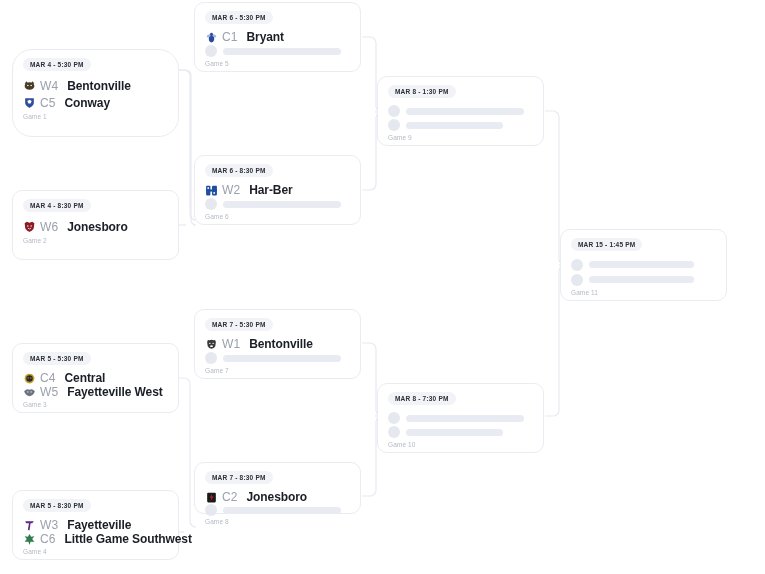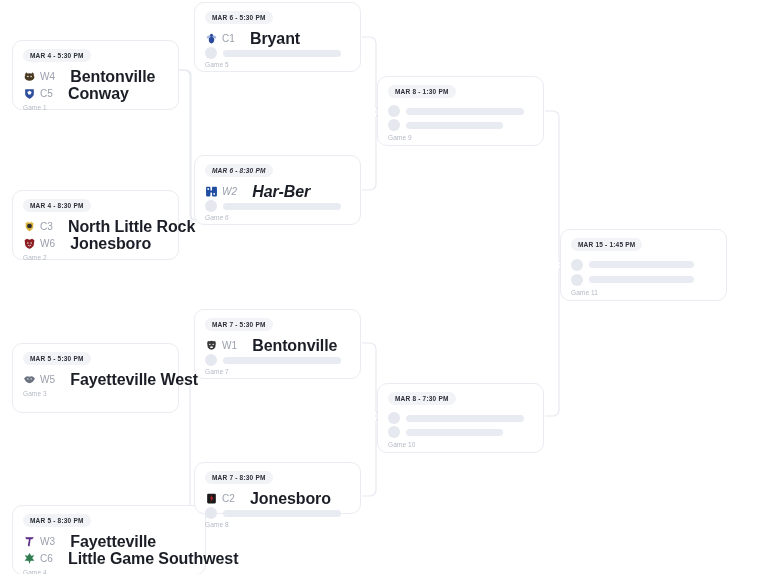--- a/index.html
+++ b/index.html
@@ -68,28 +68,28 @@
 
   .logo {
     width: 13px;
     height: 13px;
     margin-right: 4px;
     flex: 0 0 13px;
     display: block;
   }
 
   .seed {
-    font-size: 10px;
+    font-size: 12px;
     color: #9aa0ad;
-    margin-right: 15px;
+    margin-right: 9px;
     letter-spacing: 0.1px;
   }
 
   .team-name {
-    font-size: 16px;
+    font-size: 12px;
     font-weight: bold;
     color: #1b1e26;
     letter-spacing: -0.1px;
   }
 
   
   .ph-row {
     display: flex;
     align-items: center;
     height: 17px;
@@ -138,21 +138,21 @@
       <path d="M362 190 H370 a6 6 0 0 0 6 -6 V118 a6 6 0 0 1 6 -6 H375"></path>
 
       <path d="M362 343 H370 a6 6 0 0 1 6 6 V410 a6 6 0 0 0 6 6 H375"></path>
       <path d="M362 496 H370 a6 6 0 0 0 6 -6 V422 a6 6 0 0 1 6 -6 H375"></path>
 
       <path d="M545 111 H553 a6 6 0 0 1 6 6 V259 a6 6 0 0 0 6 6 H559"></path>
       <path d="M545 416 H553 a6 6 0 0 0 6 -6 V271 a6 6 0 0 1 6 -6 H559"></path>
     </g>
   </svg>
 
-  <div class="match" id="m1" style="left:12px; top:40px; width:167px; height:70px;">
+  <div class="match" id="m1" style="left:12px; top:49px; width:167px; height:88px;border-radius:20px;">
     <span class="date-badge">MAR 4 - 5:30 PM</span>
     <div class="team-row">
       <svg class="logo" viewBox="0 0 24 24">
         <ellipse cx="12" cy="13" rx="9" ry="7" fill="#4a3a22"></ellipse>
         <path d="M3 9 L6 4 L9 8 Z" fill="#4a3a22"></path>
         <path d="M21 9 L18 4 L15 8 Z" fill="#4a3a22"></path>
         <circle cx="9" cy="12" r="1.4" fill="#ffffff"></circle>
         <circle cx="15" cy="12" r="1.4" fill="#ffffff"></circle>
       </svg>
       <span class="seed">W4</span>
@@ -166,56 +166,56 @@
       <span class="seed">C5</span>
       <span class="team-name">Conway</span>
     </div>
     <span class="game-label">Game 1</span>
   </div>
 
   <div class="match" id="m2" style="left:12px; top:190px; width:167px; height:70px;">
     <span class="date-badge">MAR 4 - 8:30 PM</span>
     <div class="team-row">
       <svg class="logo" viewBox="0 0 24 24">
-        <path d="M5 5 H19 V12 C19 17 12 21 12 21 C12 21 5 17 5 12 Z" fill="#d9b33c"></path>
-        <ellipse cx="12" cy="11" rx="4.5" ry="4" fill="#2b2b2b"></ellipse>
-        <path d="M7.5 6 L9 2.5 L11 6 Z" fill="#d9b33c"></path>
-        <path d="M16.5 6 L15 2.5 L13 6 Z" fill="#d9b33c"></path>
-      </svg>
-      <span class="seed">C3</span>
-      <span class="team-name">North Little Rock</span>
-    </div>
-    <div class="team-row">
-      <svg class="logo" viewBox="0 0 24 24">
         <path d="M3 6 L7 3 L12 5 L17 3 L21 6 L20 14 C20 19 12 22 12 22 C12 22 4 19 4 14 Z" fill="#8c1c22"></path>
         <circle cx="9" cy="11" r="1.3" fill="#ffffff"></circle>
         <circle cx="15" cy="11" r="1.3" fill="#ffffff"></circle>
         <path d="M9 15 Q12 18 15 15" stroke="#ffffff" stroke-width="1.3" fill="none"></path>
       </svg>
       <span class="seed">W6</span>
       <span class="team-name">Jonesboro</span>
     </div>
     <span class="game-label">Game 2</span>
   </div>
 
   <div class="match" id="m3" style="left:12px; top:343px; width:167px; height:70px;">
     <span class="date-badge">MAR 5 - 5:30 PM</span>
     <div class="team-row">
       <svg class="logo" viewBox="0 0 24 24">
+        <circle cx="12" cy="12" r="9" fill="#c6a02a"></circle>
+        <circle cx="12" cy="12" r="6" fill="#2b2b2b"></circle>
+        <circle cx="9.5" cy="11" r="1.2" fill="#c6a02a"></circle>
+        <circle cx="14.5" cy="11" r="1.2" fill="#c6a02a"></circle>
+      </svg>
+      <span class="seed">C4</span>
+      <span class="team-name">Central</span>
+    </div>
+    <div class="team-row">
+      <svg class="logo" viewBox="0 0 24 24">
         <path d="M2 10 Q7 4 12 7 Q17 4 22 10 Q18 18 12 19 Q6 18 2 10 Z" fill="#6b7280"></path>
         <circle cx="9" cy="11" r="1.2" fill="#ffffff"></circle>
         <circle cx="15" cy="11" r="1.2" fill="#ffffff"></circle>
       </svg>
       <span class="seed">W5</span>
       <span class="team-name">Fayetteville West</span>
     </div>
     <span class="game-label">Game 3</span>
   </div>
 
-  <div class="match" id="m4" style="left:12px; top:505px; width:194px; height:70px;">
+  <div class="match" id="m4" style="left:12px; top:490px; width:167px; height:70px;">
     <span class="date-badge">MAR 5 - 8:30 PM</span>
     <div class="team-row">
       <svg class="logo" viewBox="0 0 24 24">
         <path d="M4 4 H20 L17 8 H14 L12 21 L9 20 L11 8 H6 Z" fill="#5b2a86"></path>
       </svg>
       <span class="seed">W3</span>
       <span class="team-name">Fayetteville</span>
     </div>
     <div class="team-row">
       <svg class="logo" viewBox="0 0 24 24">
@@ -239,21 +239,21 @@
       <span class="seed">C1</span>
       <span class="team-name">Bryant</span>
     </div>
     <div class="ph-row">
       <span class="ph-dot"></span>
       <span class="ph-bar long"></span>
     </div>
     <span class="game-label">Game 5</span>
   </div>
 
-  <div class="match" id="m6" style="left:194px; top:155px; width:167px; height:70px;font-style:italic;">
+  <div class="match" id="m6" style="left:194px; top:155px; width:167px; height:70px;">
     <span class="date-badge">MAR 6 - 8:30 PM</span>
     <div class="team-row">
       <svg class="logo" viewBox="0 0 24 24">
         <rect x="2" y="3" width="8" height="18" rx="1.5" fill="#1f4ea1"></rect>
         <rect x="13" y="3" width="9" height="18" rx="1.5" fill="#1f4ea1"></rect>
         <rect x="2" y="10" width="20" height="4" fill="#1f4ea1"></rect>
         <rect x="4.5" y="6" width="3" height="3" fill="#ffffff"></rect>
         <rect x="15.5" y="15" width="3" height="3" fill="#ffffff"></rect>
       </svg>
       <span class="seed">W2</span>

